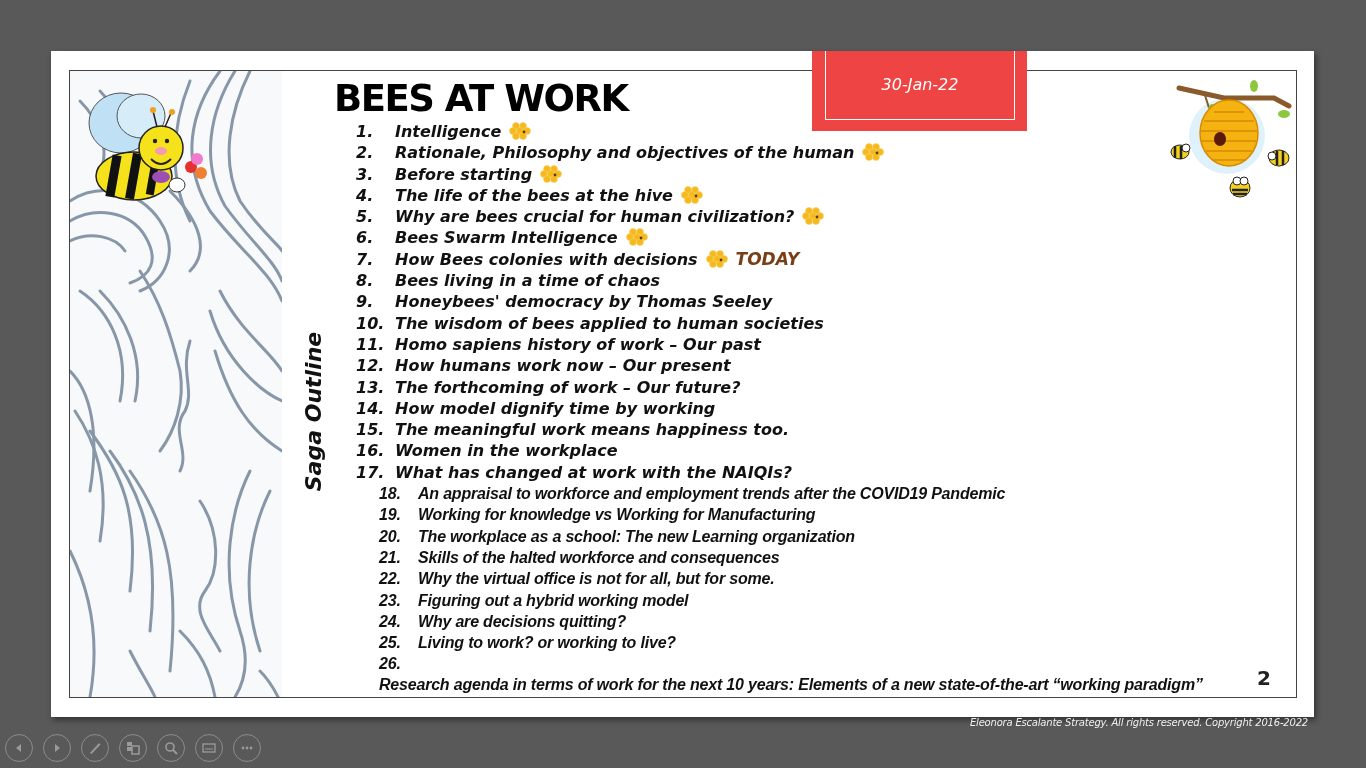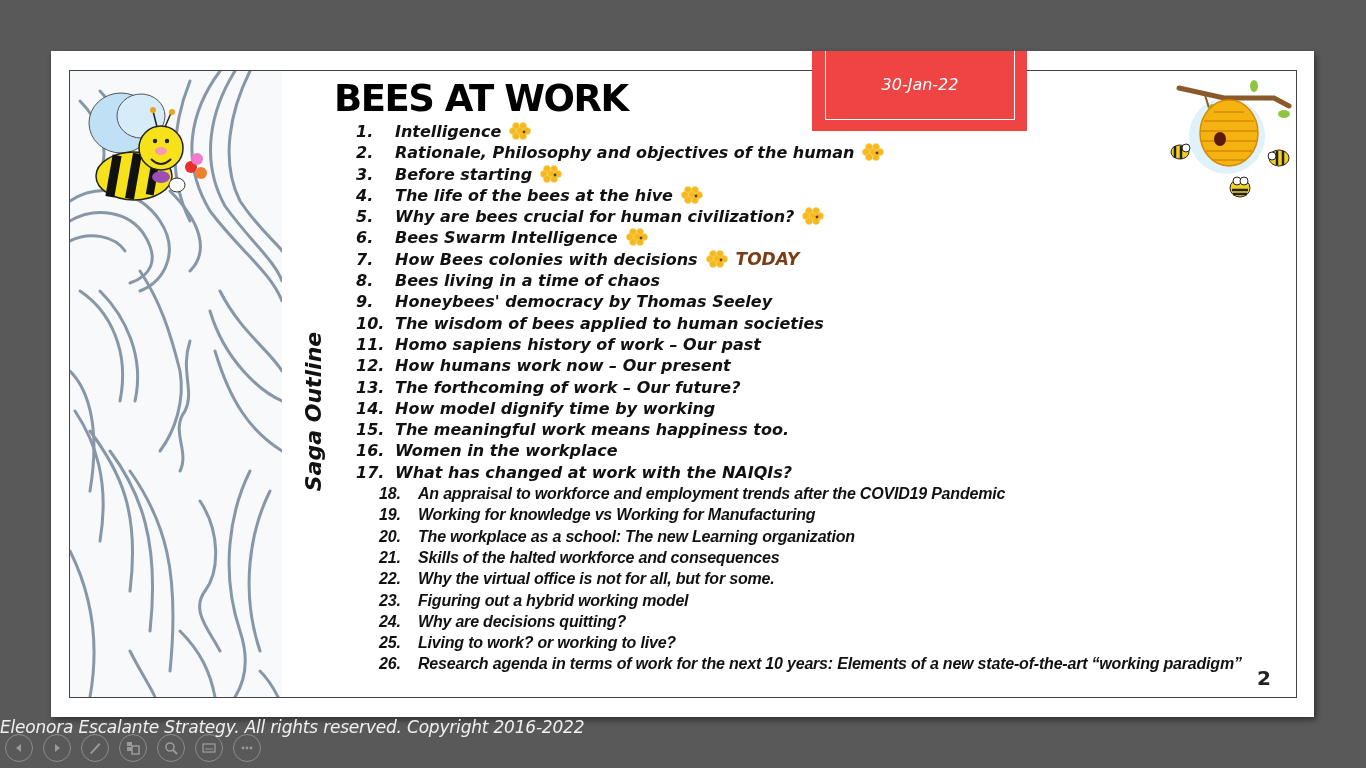--- a/index.html
+++ b/index.html
@@ -51,21 +51,21 @@
 
   .outline { position: absolute; left: 305px; top: 70px; width: 900px; }
   .outline .item {
     display: flex; align-items: flex-start; height: 21.3px;
     font-family: "DejaVu Sans", sans-serif; font-weight: bold; font-style: italic;
     font-size: 16px; color: #111; line-height: 21px; white-space: nowrap;
   }
   .outline .item.condensed { font-family: "Liberation Sans", sans-serif; font-size: 16px; letter-spacing: -0.2px; margin-left: 23px; }
   .outline .num { width: 39px; flex: none; }
   .outline .text { position: relative; }
-  .outline .item.wrap { height: 42.6px; white-space: normal; }
+  .outline .item.wrap { height: 42.6px; white-space: normal; flex-direction: column; }
   .outline .item.wrap .text { width: 850px; }
 
   .honey-icon { display: inline-block; width: 22px; height: 20px; vertical-align: -4px; margin-left: 8px; }
   .today { color: #7a3e16; font-weight: bold; font-style: italic; margin-left: 8px; font-size: 17px; }
 
   .page-number {
     position: absolute; left: 1206px; top: 615px;
     font-family: "DejaVu Sans", sans-serif; font-weight: bold; font-size: 20px; color: #222;
   }
 
@@ -75,22 +75,22 @@
   .toolbar {
     position: absolute; left: 5px; top: 734px; display: flex; gap: 10px;
   }
   .tb-btn {
     width: 28px; height: 28px; border-radius: 50%; border: 1.5px solid #8c8c8c;
     display: flex; align-items: center; justify-content: center;
   }
   .tb-btn svg { width: 16px; height: 16px; }
 
   .footer {
-    position: absolute; left: 0; width: 1308px; top: 717px; text-align: left;
-    font-family: "DejaVu Sans", sans-serif; font-style: italic; font-size: 17px; color: #f0f0f0;
+    position: absolute; left: 0; width: 1308px; top: 717px; text-align: right;
+    font-family: "DejaVu Sans", sans-serif; font-style: italic; font-size: 10px; color: #f0f0f0;
     letter-spacing: -0.2px;
   }
 </style>
 </head>
 <body>
 
 <div class="slide">
   <div class="frame"></div>
 
   <div class="pattern">

